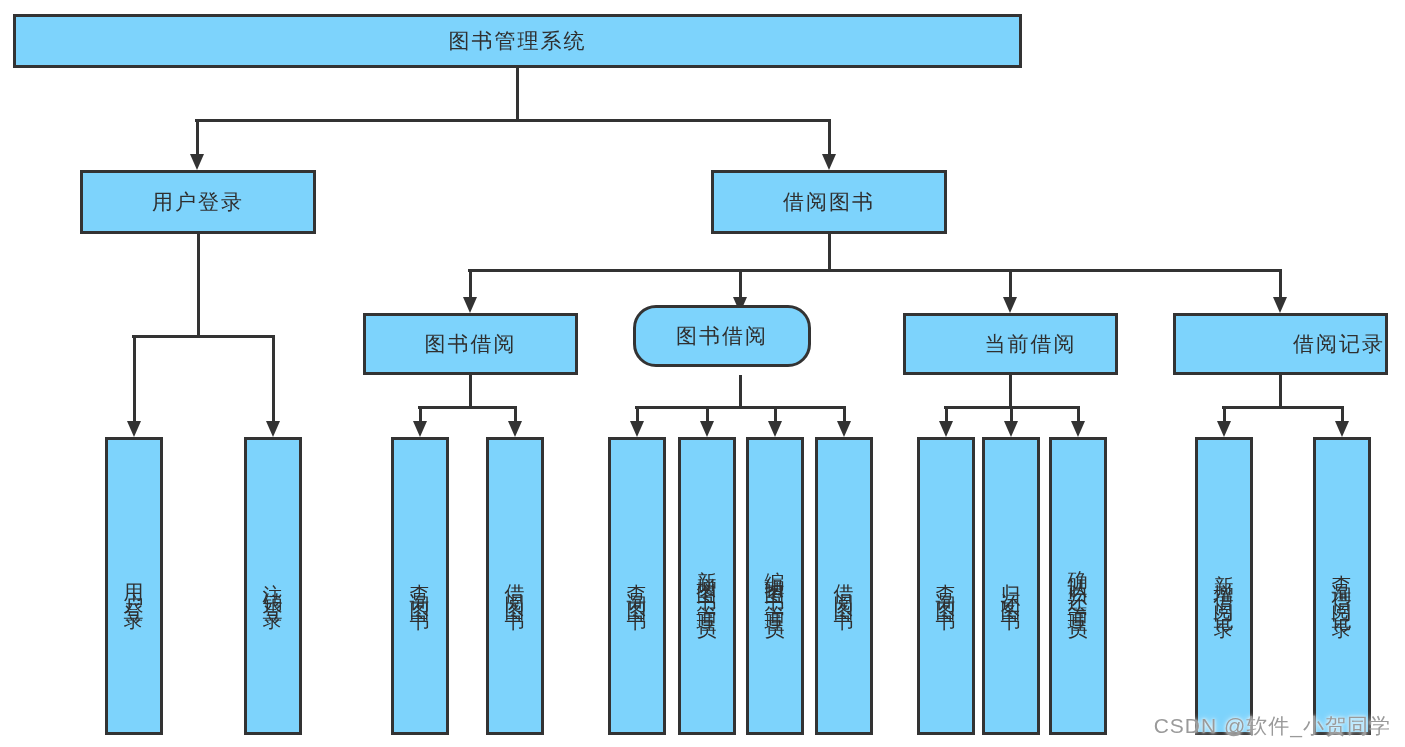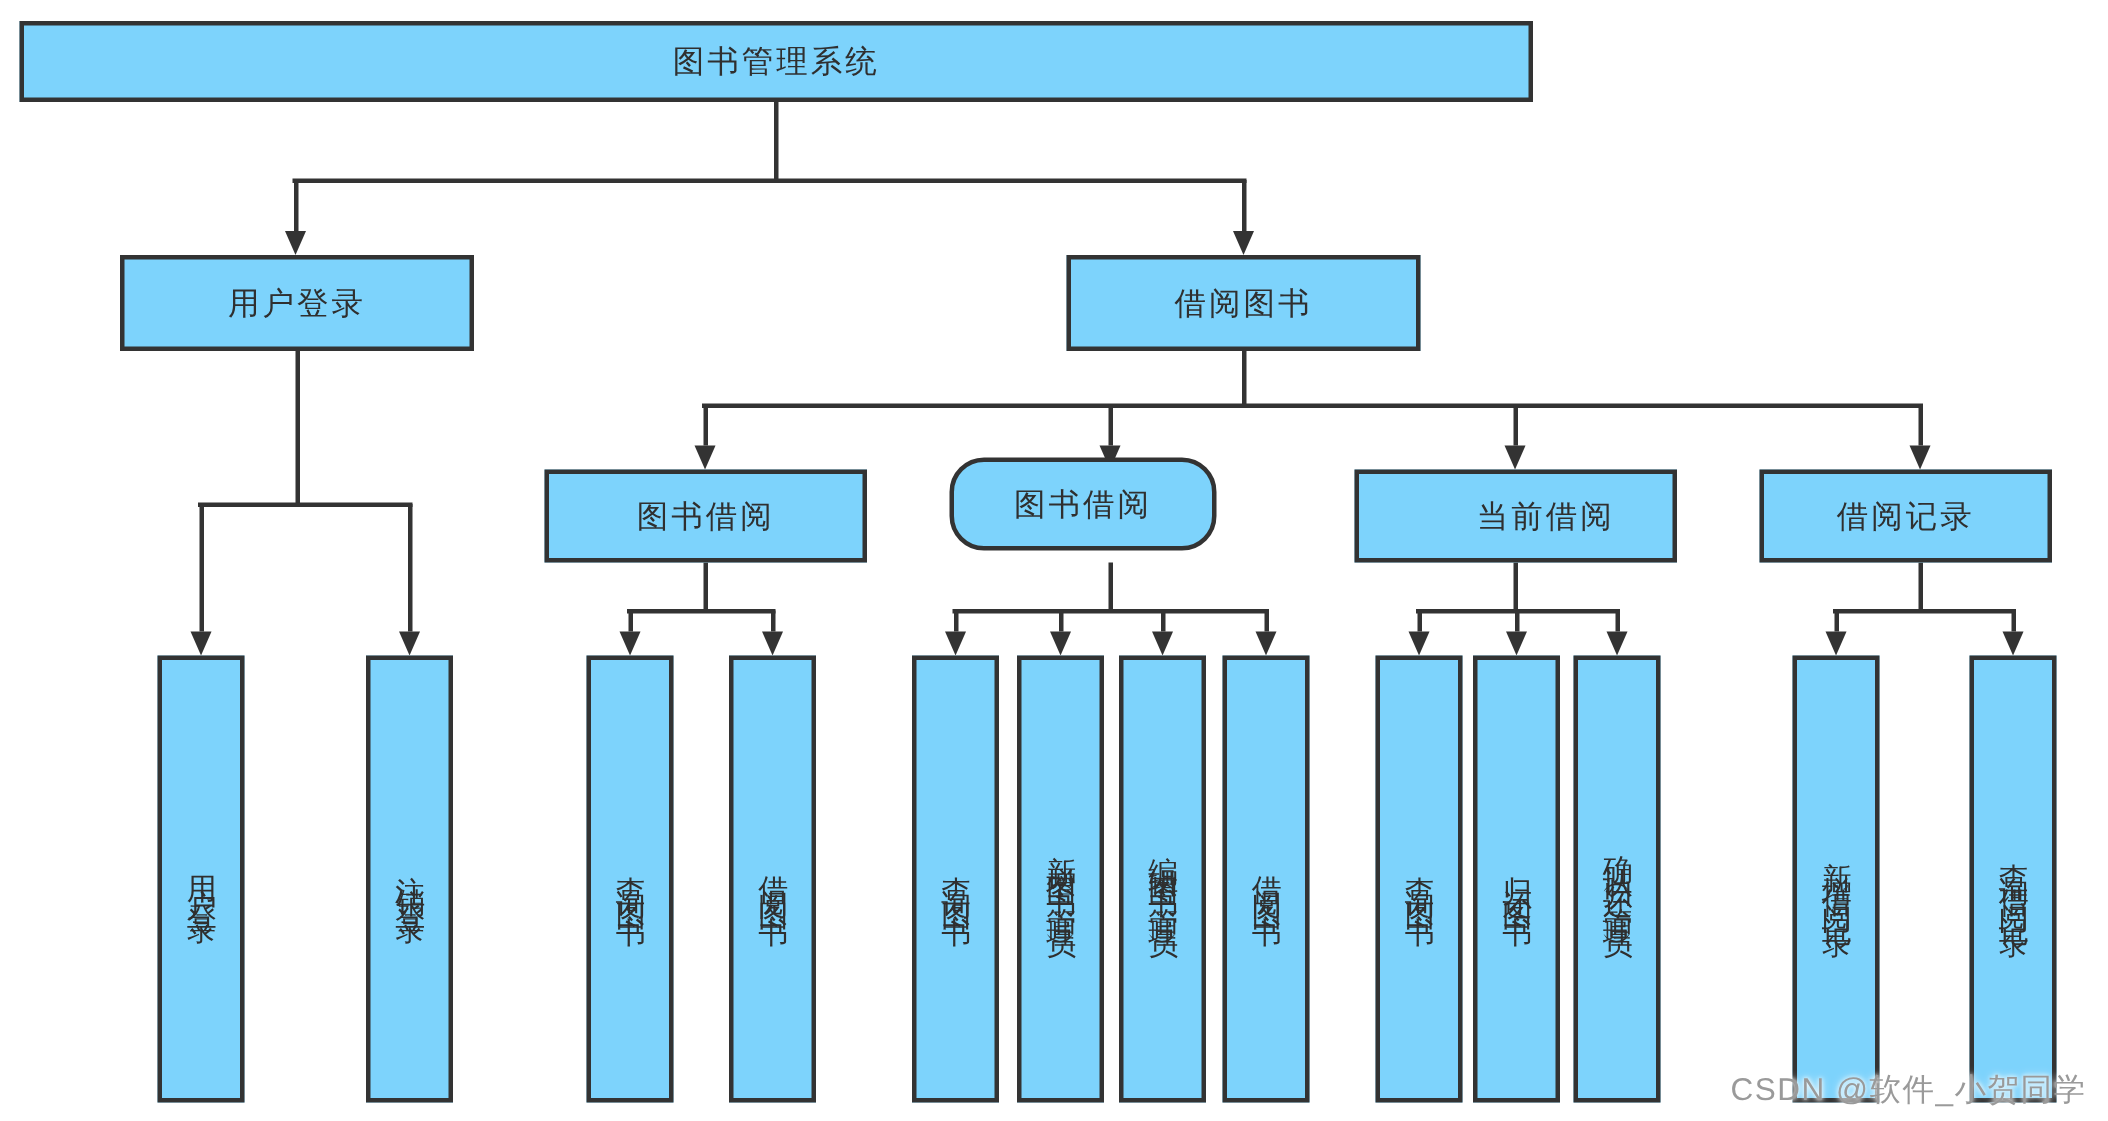--- a/index.html
+++ b/index.html
@@ -133,21 +133,21 @@
     </div>
     <div class="node" style="left: 363px; top: 313px; width: 215px; height: 62px;">
       <span class="hlabel">图书借阅</span>
     </div>
     <div class="node" style="left: 633px; top: 305px; width: 178px; height: 62px; border-radius: 23px;">
       <span class="hlabel">图书借阅</span>
     </div>
     <div class="node" style="left: 903px; top: 313px; width: 215px; height: 62px; padding-left: 40px;">
       <span class="hlabel">当前借阅</span>
     </div>
-    <div class="node" style="left: 1173px; top: 313px; width: 195px; height: 62px;">
+    <div class="node" style="left: 1173px; top: 313px; width: 215px; height: 62px; justify-content: flex-end;">
       <span class="hlabel">借阅记录</span>
     </div>
     <div class="node" style="left: 105px; top: 437px; width: 58px; height: 298px;">
       <span class="vlabel">用户登录</span>
     </div>
     <div class="node" style="left: 244px; top: 437px; width: 58px; height: 298px;">
       <span class="vlabel">注销登录</span>
     </div>
     <div class="node" style="left: 391px; top: 437px; width: 58px; height: 298px;">
       <span class="vlabel">查询图书</span>

